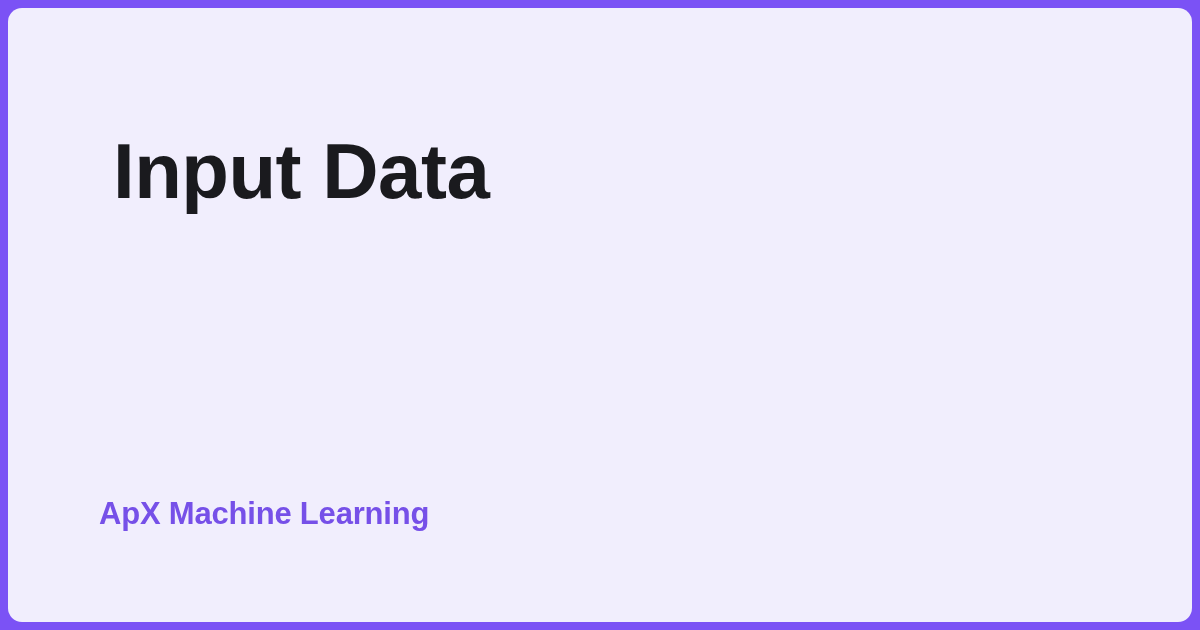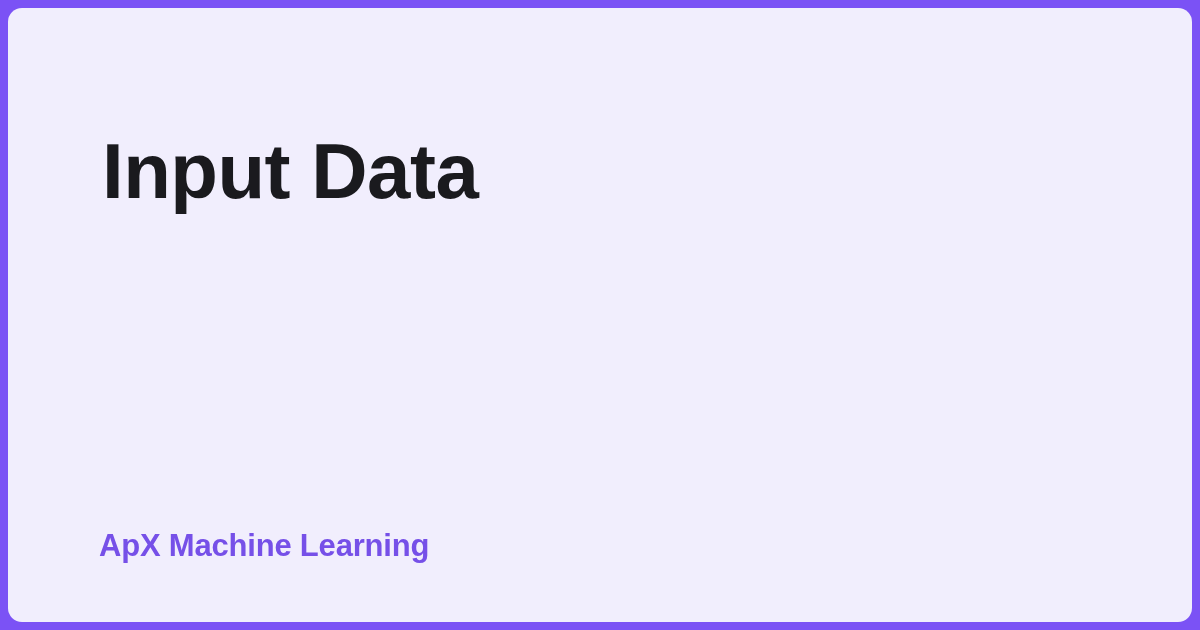--- a/index.html
+++ b/index.html
@@ -38,21 +38,21 @@
     position: absolute;
     left: 91px;
     top: 0;
     right: 60px;
     bottom: 0;
   }
 
   .title-block {
     position: absolute;
     top: 112px;
-    left: 3px;
+    left: 14px;
     right: 0;
   }
 
   .title-line {
     display: block;
     font-family: "Liberation Sans", sans-serif;
     font-size: 78px;
     line-height: 102px;
     font-weight: 700;
     letter-spacing: -0.5px;
@@ -69,21 +69,20 @@
 
   .brand {
     display: inline-block;
     font-family: "Liberation Sans", sans-serif;
     font-size: 31px;
     line-height: 38px;
     font-weight: 700;
     letter-spacing: -0.2px;
     color: #7650e8;
     white-space: nowrap;
-    margin-top: 32px;
     -webkit-font-smoothing: antialiased;
   }
 </style>
 </head>
 <body>
 
 <div class="og-card">
   <div class="card-inner">
     <div class="content">
 

